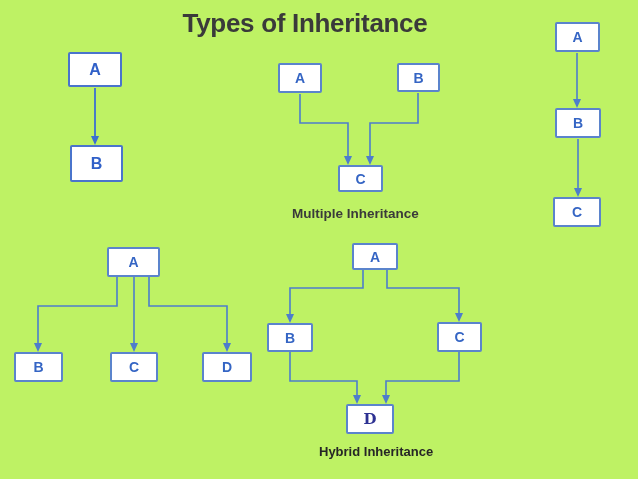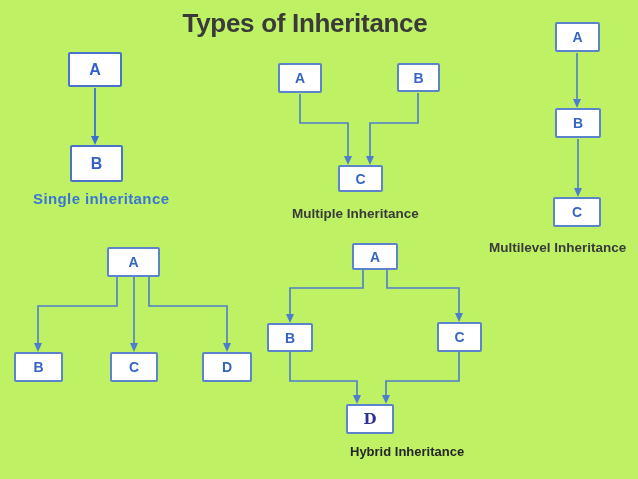--- a/index.html
+++ b/index.html
@@ -104,36 +104,34 @@
     <path class="wire-std" marker-end="url(#arr-std)" d="M363,270 V288 H290 V320"></path>
     <path class="wire-std" marker-end="url(#arr-std)" d="M387,270 V288 H459 V319"></path>
     <path class="wire-std" marker-end="url(#arr-std)" d="M290,352 V381 H357 V401"></path>
     <path class="wire-std" marker-end="url(#arr-std)" d="M459,352 V381 H386 V401"></path>
   </svg>
 
   <div class="title">Types of Inheritance</div>
 
   <div class="node scan" style="left:68px;top:52px;width:54px;height:35px">A</div>
   <div class="node scan" style="left:70px;top:145px;width:53px;height:37px">B</div>
-  <div class="cap cap-scan" style="left:33px;top:190px">Single inheritance</div>
 
   <div class="node" style="left:278px;top:63px;width:44px;height:30px">A</div>
   <div class="node" style="left:397px;top:63px;width:43px;height:29px">B</div>
   <div class="node" style="left:338px;top:165px;width:45px;height:27px">C</div>
   <div class="cap cap-plain" style="left:292px;top:206px">Multiple Inheritance</div>
 
   <div class="node" style="left:555px;top:22px;width:45px;height:30px">A</div>
   <div class="node" style="left:555px;top:108px;width:46px;height:30px">B</div>
   <div class="node" style="left:553px;top:197px;width:48px;height:30px">C</div>
-  <div class="cap cap-plain" style="left:489px;top:240px">Multilevel Inheritance</div>
 
   <div class="node" style="left:107px;top:247px;width:53px;height:30px">A</div>
   <div class="node" style="left:14px;top:352px;width:49px;height:30px">B</div>
   <div class="node" style="left:110px;top:352px;width:48px;height:30px">C</div>
   <div class="node" style="left:202px;top:352px;width:50px;height:30px">D</div>
 
   <div class="node" style="left:352px;top:243px;width:46px;height:27px">A</div>
   <div class="node" style="left:267px;top:323px;width:46px;height:29px">B</div>
   <div class="node" style="left:437px;top:322px;width:45px;height:30px">C</div>
   <div class="node serif-d" style="left:346px;top:404px;width:48px;height:30px">D</div>
-  <div class="cap cap-bold" style="left:350px;top:444px">Hybrid Inheritance</div>
+  <div class="cap cap-bold" style="left:319px;top:444px">Hybrid Inheritance</div>
 
 </div>
 
 </body></html>

